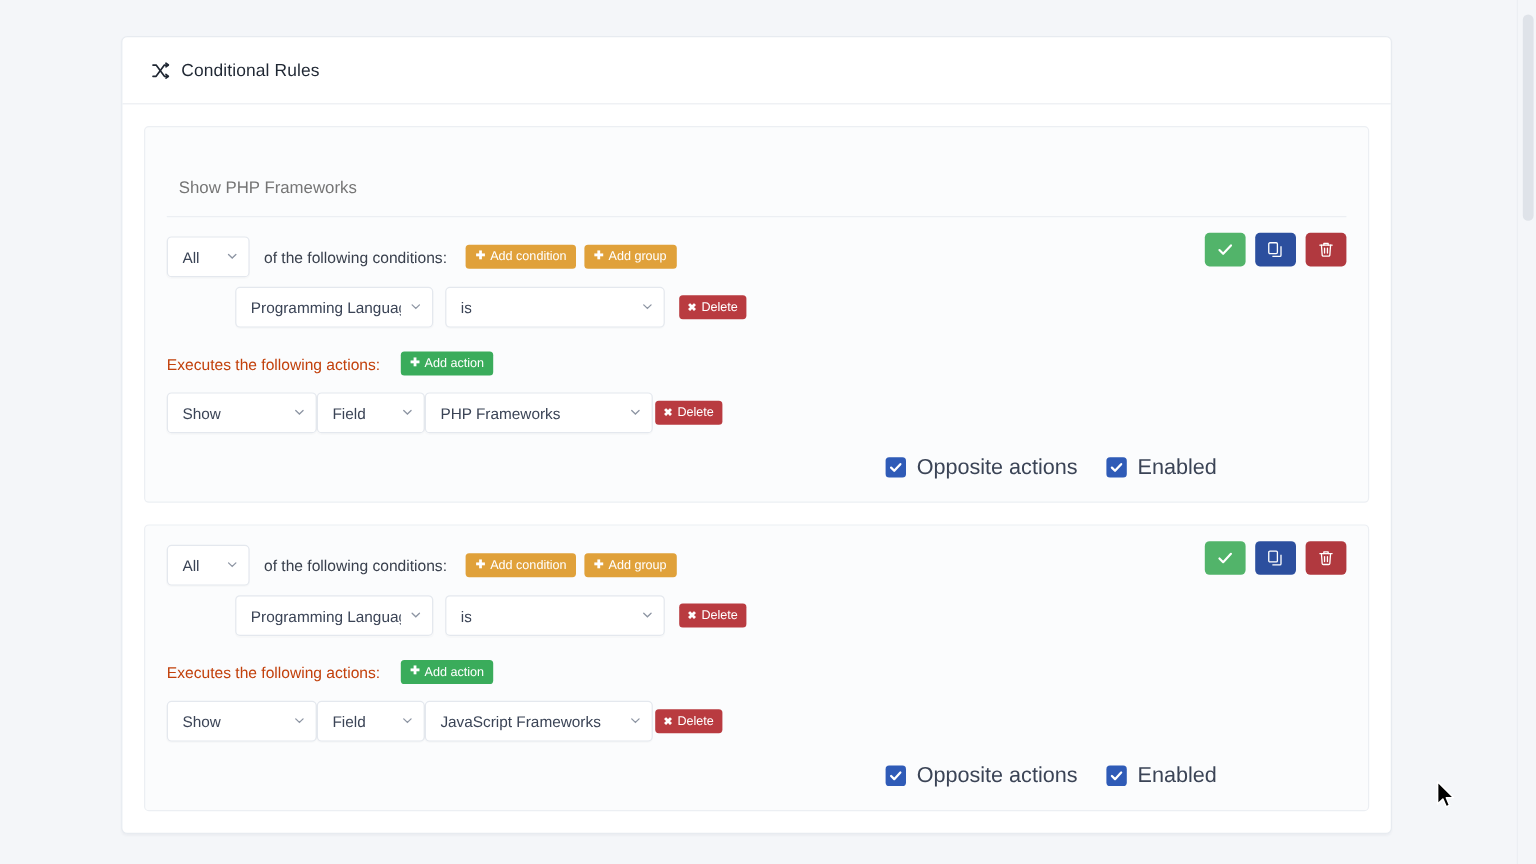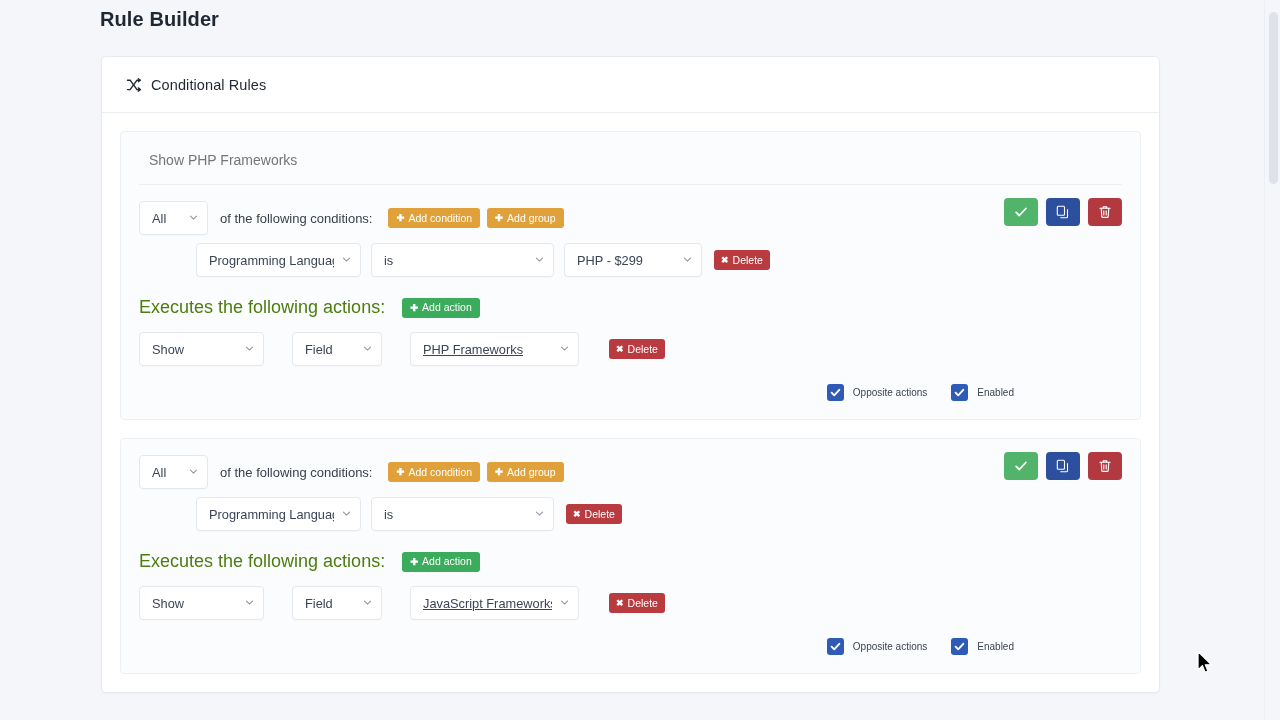--- a/index.html
+++ b/index.html
@@ -98,20 +98,21 @@
   }
   .rule-title {
     font-size: 14px;
     color: #c2410c;
     background: transparent;
     border: 0;
     outline: none;
     width: 100%;
     font-family: "Liberation Sans", sans-serif;
     padding: 4px 0;
+    margin-top: 22px;
   }
 
   
   .cond-head {
     display: flex;
     align-items: center;
     position: relative;
     min-height: 34px;
   }
   .cond-head-left {
@@ -151,21 +152,21 @@
     height: 9px;
     margin-top: -5px;
     pointer-events: none;
   }
   .sel.w-all     { width: 69px;  }
   .sel.w-field   { width: 165px; }
   .sel.w-op      { width: 183px; }
   .sel.w-val     { width: 138px; }
   .sel.w-act     { width: 125px; }
   .sel.w-acttype { width: 90px;  }
-  .sel.w-actval  { width: 169px; text-decoration: underline; }
+  .sel.w-actval  { width: 190px; }
 
   .cond-text {
     font-size: 13px;
     color: #39404d;
     margin-left: 12px;
     margin-right: 16px;
     white-space: nowrap;
   }
 
   
@@ -240,28 +241,28 @@
   }
   .cond-row .btn-red { margin-left: 2px; }
 
   
   .actions-head {
     display: flex;
     align-items: center;
     margin-top: 20px;
   }
   .actions-label {
-    font-size: 18px;
-    color: #4d7c0f;
+    font-size: 13px;
+    color: #c2410c;
     margin-right: 17px;
   }
   .action-row {
     display: flex;
     align-items: center;
-    gap: 28px;
+    gap: 0;
     margin-top: 14px;
     padding-left: 0;
   }
   .action-row .btn-red { margin-left: 2px; }
 
   
   .rule-footer {
     display: flex;
     justify-content: flex-end;
     align-items: center;
@@ -280,21 +281,21 @@
     height: 17px;
     border-radius: 3px;
     background: #2f5bb7;
     display: inline-flex;
     align-items: center;
     justify-content: center;
     flex: 0 0 auto;
   }
   .chk svg { width: 11px; height: 11px; display: block; }
   .chk-label {
-    font-size: 10px;
+    font-size: 18px;
     color: #3b4456;
     white-space: nowrap;
   }
 
   
   .scrollbar-track {
     position: absolute;
     top: 0;
     right: 0;
     width: 16px;
@@ -323,21 +324,20 @@
     z-index: 60;
   }
 </style>
 </head>
 <body>
 
 <div class="page">
   <div class="page-inner">
 
     <div class="page-header">
-      <div class="page-title">Rule Builder</div>
     </div>
 
     <div class="panel">
 
       <div class="panel-header">
         <span class="shuffle-icon">
           <svg viewBox="0 0 16 16" fill="none" stroke="currentColor" stroke-width="1.4" stroke-linecap="round" stroke-linejoin="round">
             <path d="M1.5 3.2h2.6L11 12.6h3"></path>
             <path d="M1.5 12.6h2.6L11 3.2h3"></path>
             <path d="M12.3 1.7l2 1.5-2 1.5"></path>
@@ -403,26 +403,20 @@
               <svg class="caret" viewBox="0 0 10 10" fill="none" stroke="#8d95a3" stroke-width="1.2" stroke-linecap="round">
                   <path d="M1.6 3.4L5 6.7l3.4-3.3"></path>
                 </svg>
             </div>
             <div class="sel w-op">
               <span class="sel-label">is</span>
               <svg class="caret" viewBox="0 0 10 10" fill="none" stroke="#8d95a3" stroke-width="1.2" stroke-linecap="round">
                   <path d="M1.6 3.4L5 6.7l3.4-3.3"></path>
                 </svg>
             </div>
-            <div class="sel w-val">
-              <span class="sel-label">PHP - $299</span>
-              <svg class="caret" viewBox="0 0 10 10" fill="none" stroke="#8d95a3" stroke-width="1.2" stroke-linecap="round">
-                  <path d="M1.6 3.4L5 6.7l3.4-3.3"></path>
-                </svg>
-            </div>
             <button class="btn btn-red">
               <span class="glyph x">✖</span>
                 <span>Delete</span>
             </button>
           </div>
 
           <div class="actions-head">
             <span class="actions-label">Executes the following actions:</span>
             <button class="btn btn-green">
               <span class="glyph">✚</span>

